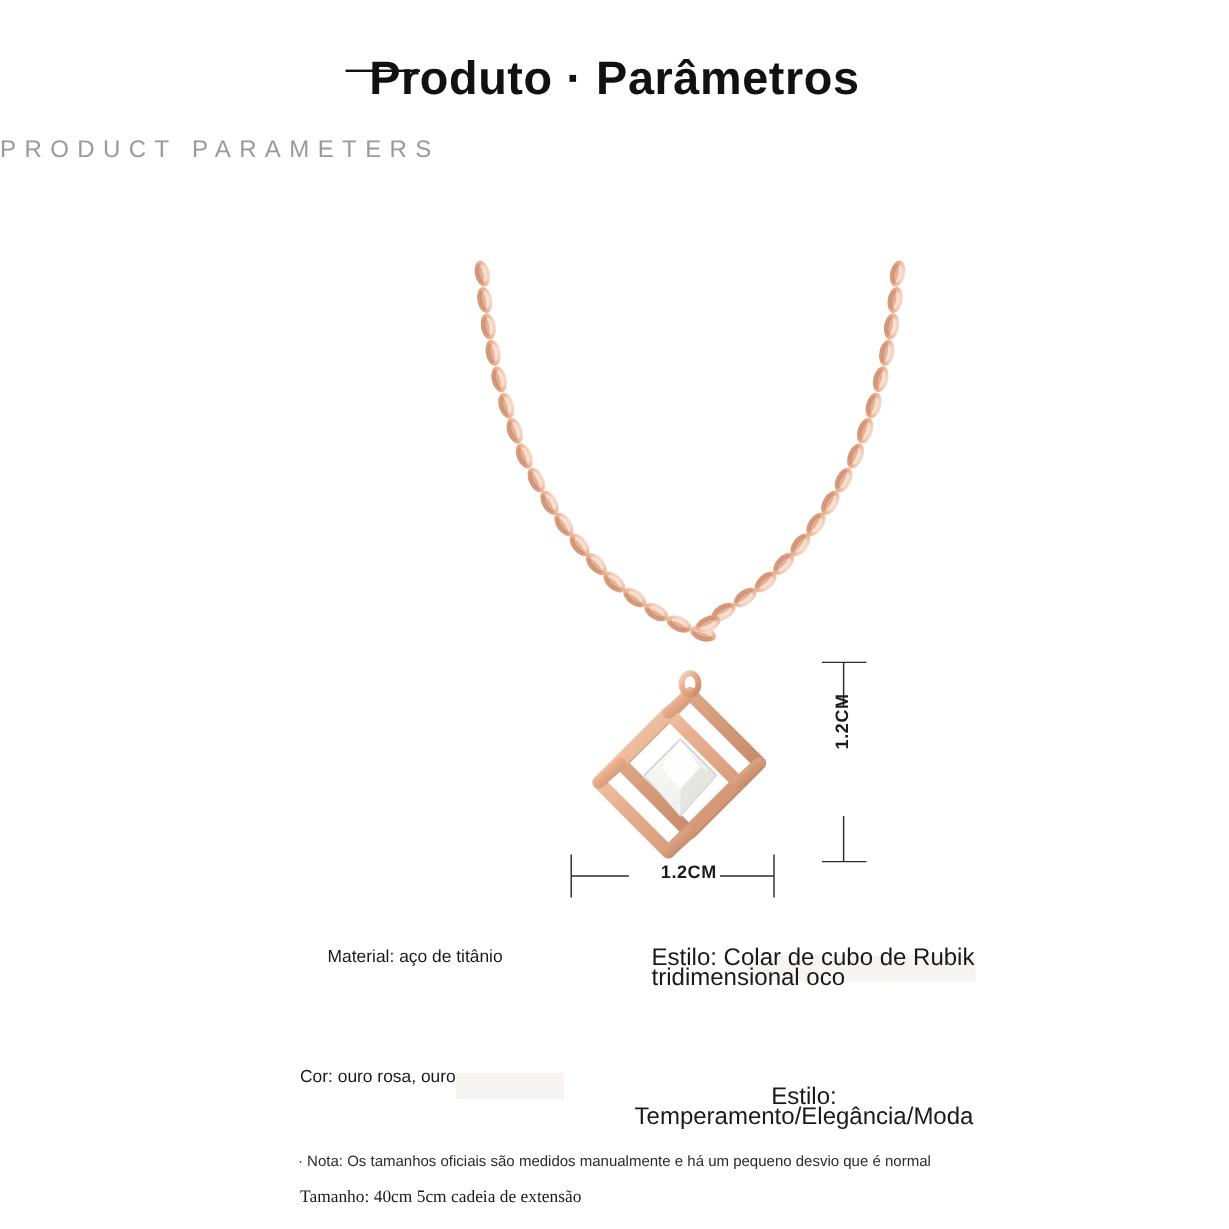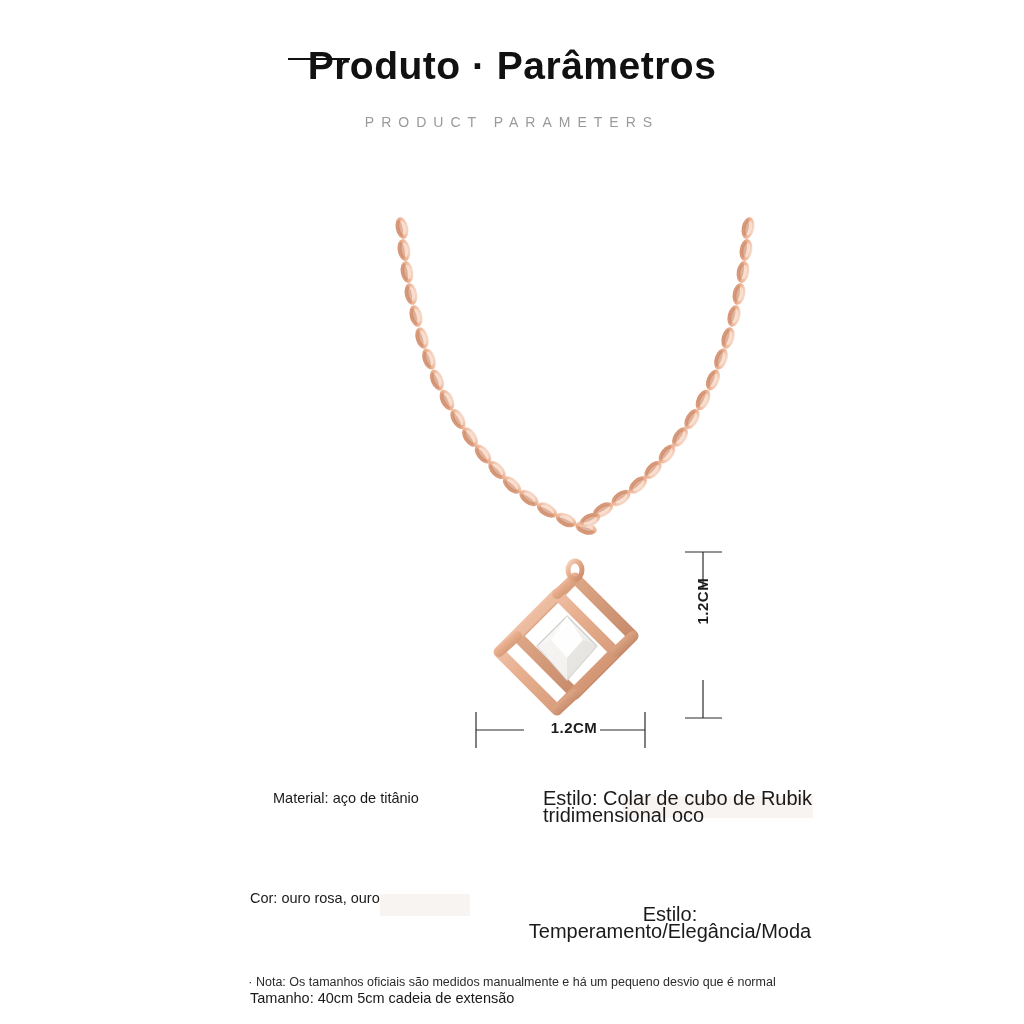--- a/index.html
+++ b/index.html
@@ -42,22 +42,22 @@
     font-weight: bold;
     letter-spacing: 0.5px;
     color: #111;
     font-family: "Liberation Sans", sans-serif;
   }
   .header-sub {
     position: absolute;
     top: 114px;
     left: 0;
     width: 1024px;
-    text-align: center;
-    font-size: 14px;
+    text-align: left;
+    font-size: 20px;
     letter-spacing: 7px;
     color: #9a9a9a;
     font-family: "Liberation Sans", sans-serif;
   }
 
   
   .product-stage {
     position: absolute;
     top: 180px;
     left: 0;
@@ -140,21 +140,20 @@
     position: absolute;
     top: 960px;
     left: 0;
     width: 1024px;
     text-align: center;
     font-size: 12.5px;
     line-height: 17px;
     color: #2b2b2b;
     padding: 0 240px;
     box-sizing: border-box;
-    margin-top: 14px;
   }
 </style>
 </head>
 <body>
 
 <div class="header">
   <div class="header-rule"></div>
   <div class="header-title">Produto · Parâmetros</div>
   <div class="header-sub">PRODUCT PARAMETERS</div>
 </div>
@@ -278,18 +277,18 @@
     <div class="spec-right">Estilo: Colar de cubo de Rubik tridimensional oco</div>
   </div>
 
   <div class="spec-row row2">
     <div class="ghost" style="left:380px; top:4px; width:90px; height:22px;"></div>
     <div class="spec-left">Cor: ouro rosa, ouro</div>
     <div class="spec-right centered">Estilo: Temperamento/Elegância/Moda</div>
   </div>
 
   <div class="spec-row row3">
-    <div class="spec-left" style="width:420px;">Tamanho: 40cm 5cm cadeia de extensão</div>
+    <div class="spec-left" style="width:420px;font-family:Liberation Serif, serif;">Tamanho: 40cm 5cm cadeia de extensão</div>
   </div>
 
 </div>
 
 <div class="note">· Nota: Os tamanhos oficiais são medidos manualmente e há um pequeno desvio que é normal</div>
 
 </body></html>

